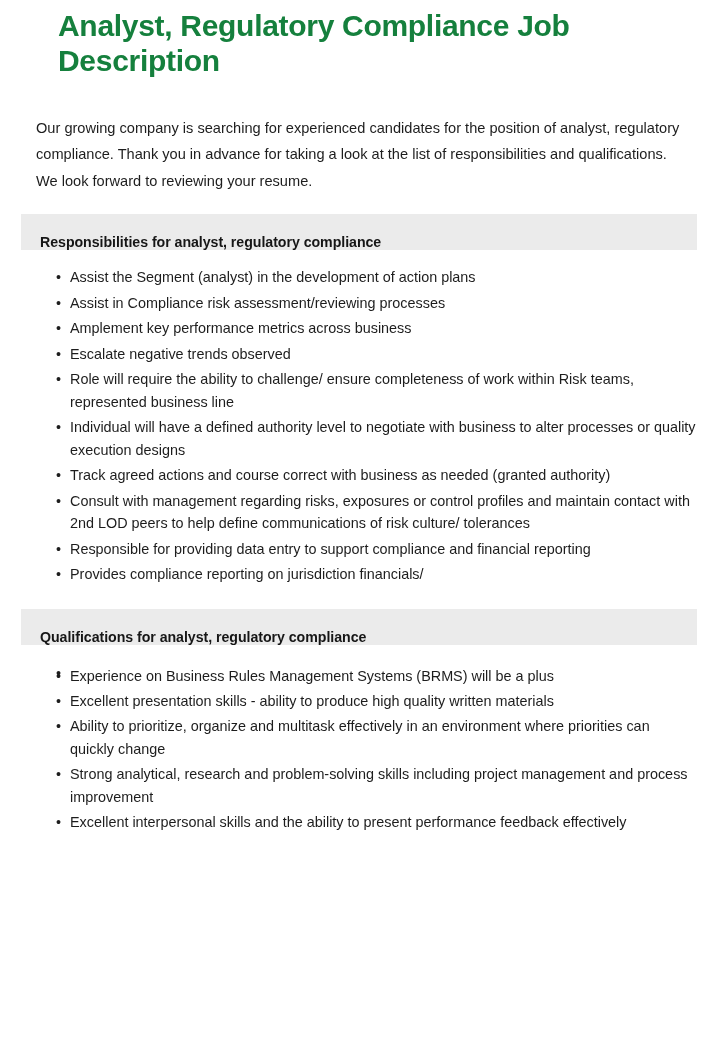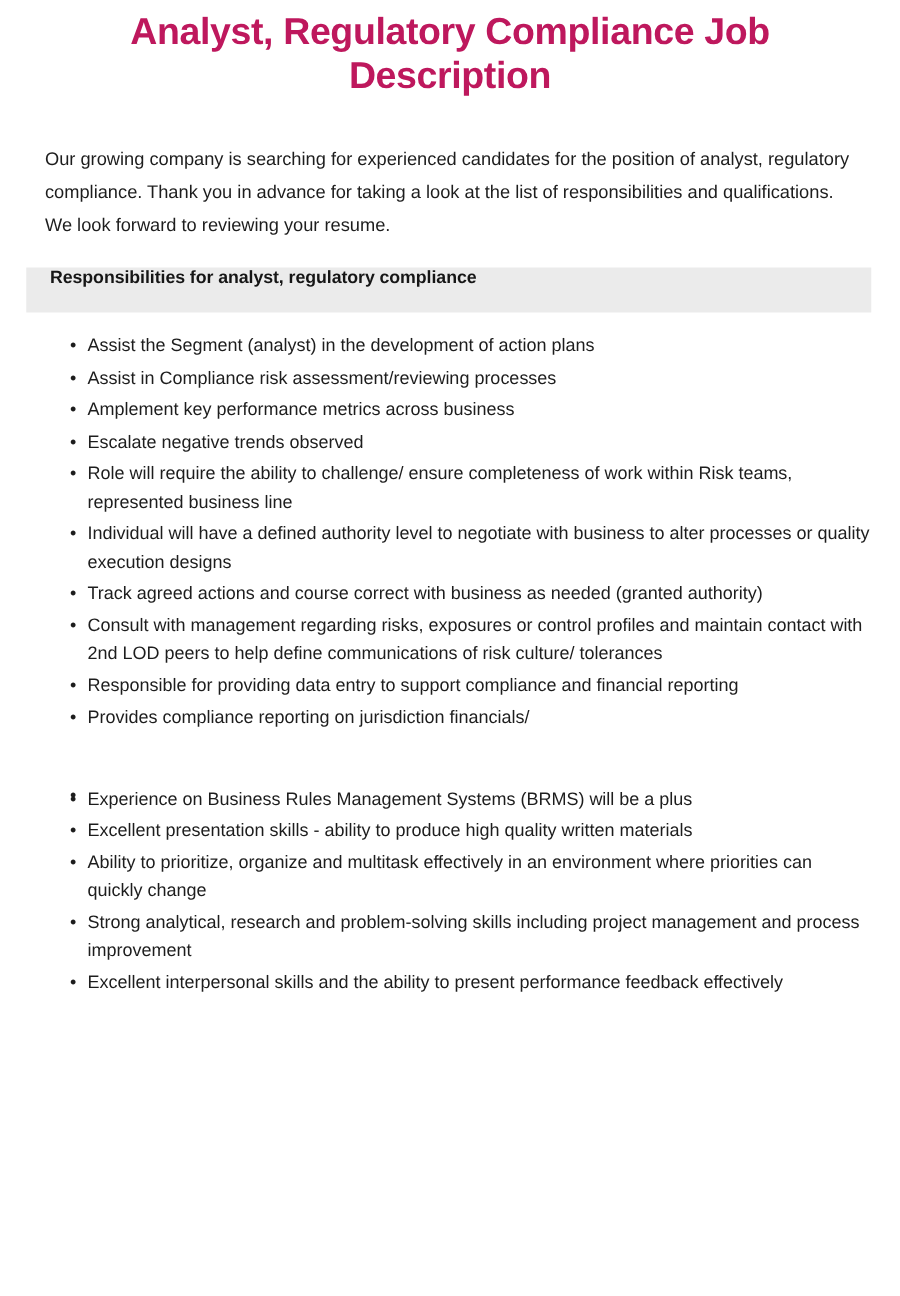--- a/index.html
+++ b/index.html
@@ -20,42 +20,41 @@
     position: relative;
     background: #ffffff;
     box-sizing: border-box;
   }
   .doc-title {
     margin: 0;
     padding: 8px 58px 0 58px;
     font-size: 30px;
     line-height: 1.18;
     font-weight: 700;
-    text-align: center;
     letter-spacing: -0.3px;
-    color: #be185d;
+    color: #15803d;
     font-family: "Liberation Sans", "DejaVu Sans", sans-serif;
   }
   .intro {
     margin: 14px;
     padding: 22px 24px 0 22px;
     font-size: 14.6px;
     line-height: 1.82;
     color: #1d1d1d;
     text-align: left;
   }
   .section {
     margin-top: 20px;
   }
   .section-header {
     margin: 0 23px 0 21px;
     background: #EBEBEB;
     height: 36px;
     display: flex;
-    align-items: flex-start;
+    align-items: flex-end;
     padding-left: 19px;
     box-sizing: border-box;
   }
   .section-header-text {
     font-size: 14.2px;
     font-weight: 700;
     color: #161616;
     letter-spacing: -0.05px;
   }
   ul.bullet-list {
@@ -108,20 +107,23 @@
       <li><span class="bullet-dot">•</span><span>Role will require the ability to challenge/ ensure completeness of work within Risk teams, represented business line</span></li>
       <li><span class="bullet-dot">•</span><span>Individual will have a defined authority level to negotiate with business to alter processes or quality execution designs</span></li>
       <li><span class="bullet-dot">•</span><span>Track agreed actions and course correct with business as needed (granted authority)</span></li>
       <li><span class="bullet-dot">•</span><span>Consult with management regarding risks, exposures or control profiles and maintain contact with 2nd LOD peers to help define communications of risk culture/ tolerances</span></li>
       <li><span class="bullet-dot">•</span><span>Responsible for providing data entry to support compliance and financial reporting</span></li>
       <li><span class="bullet-dot">•</span><span>Provides compliance reporting on jurisdiction financials/</span></li>
     </ul>
   </div>
 
   <div class="section qual-section">
+    <div class="section-header">
+      <span class="section-header-text">Qualifications for analyst, regulatory compliance</span>
+    </div>
     <ul class="bullet-list">
       <li><span class="bullet-dot">•</span></li>
       <li><span class="bullet-dot">•</span><span>Experience on Business Rules Management Systems (BRMS) will be a plus</span></li>
       <li><span class="bullet-dot">•</span><span>Excellent presentation skills - ability to produce high quality written materials</span></li>
       <li><span class="bullet-dot">•</span><span>Ability to prioritize, organize and multitask effectively in an environment where priorities can quickly change</span></li>
       <li><span class="bullet-dot">•</span><span>Strong analytical, research and problem-solving skills including project management and process improvement</span></li>
       <li><span class="bullet-dot">•</span><span>Excellent interpersonal skills and the ability to present performance feedback effectively</span></li>
     </ul>
   </div>
 

